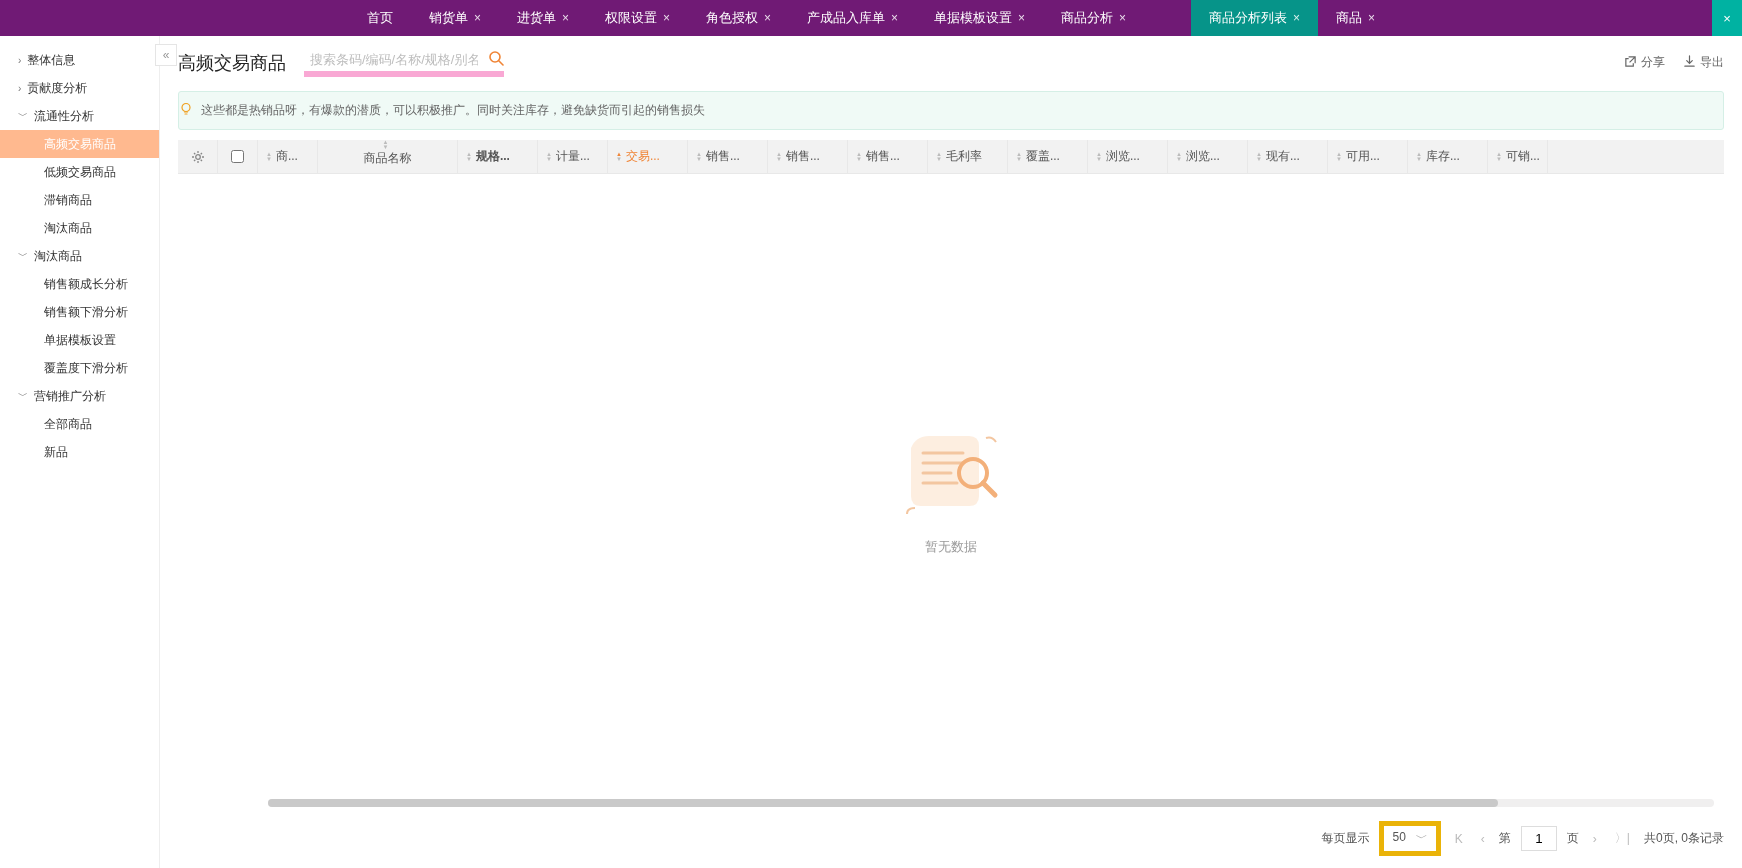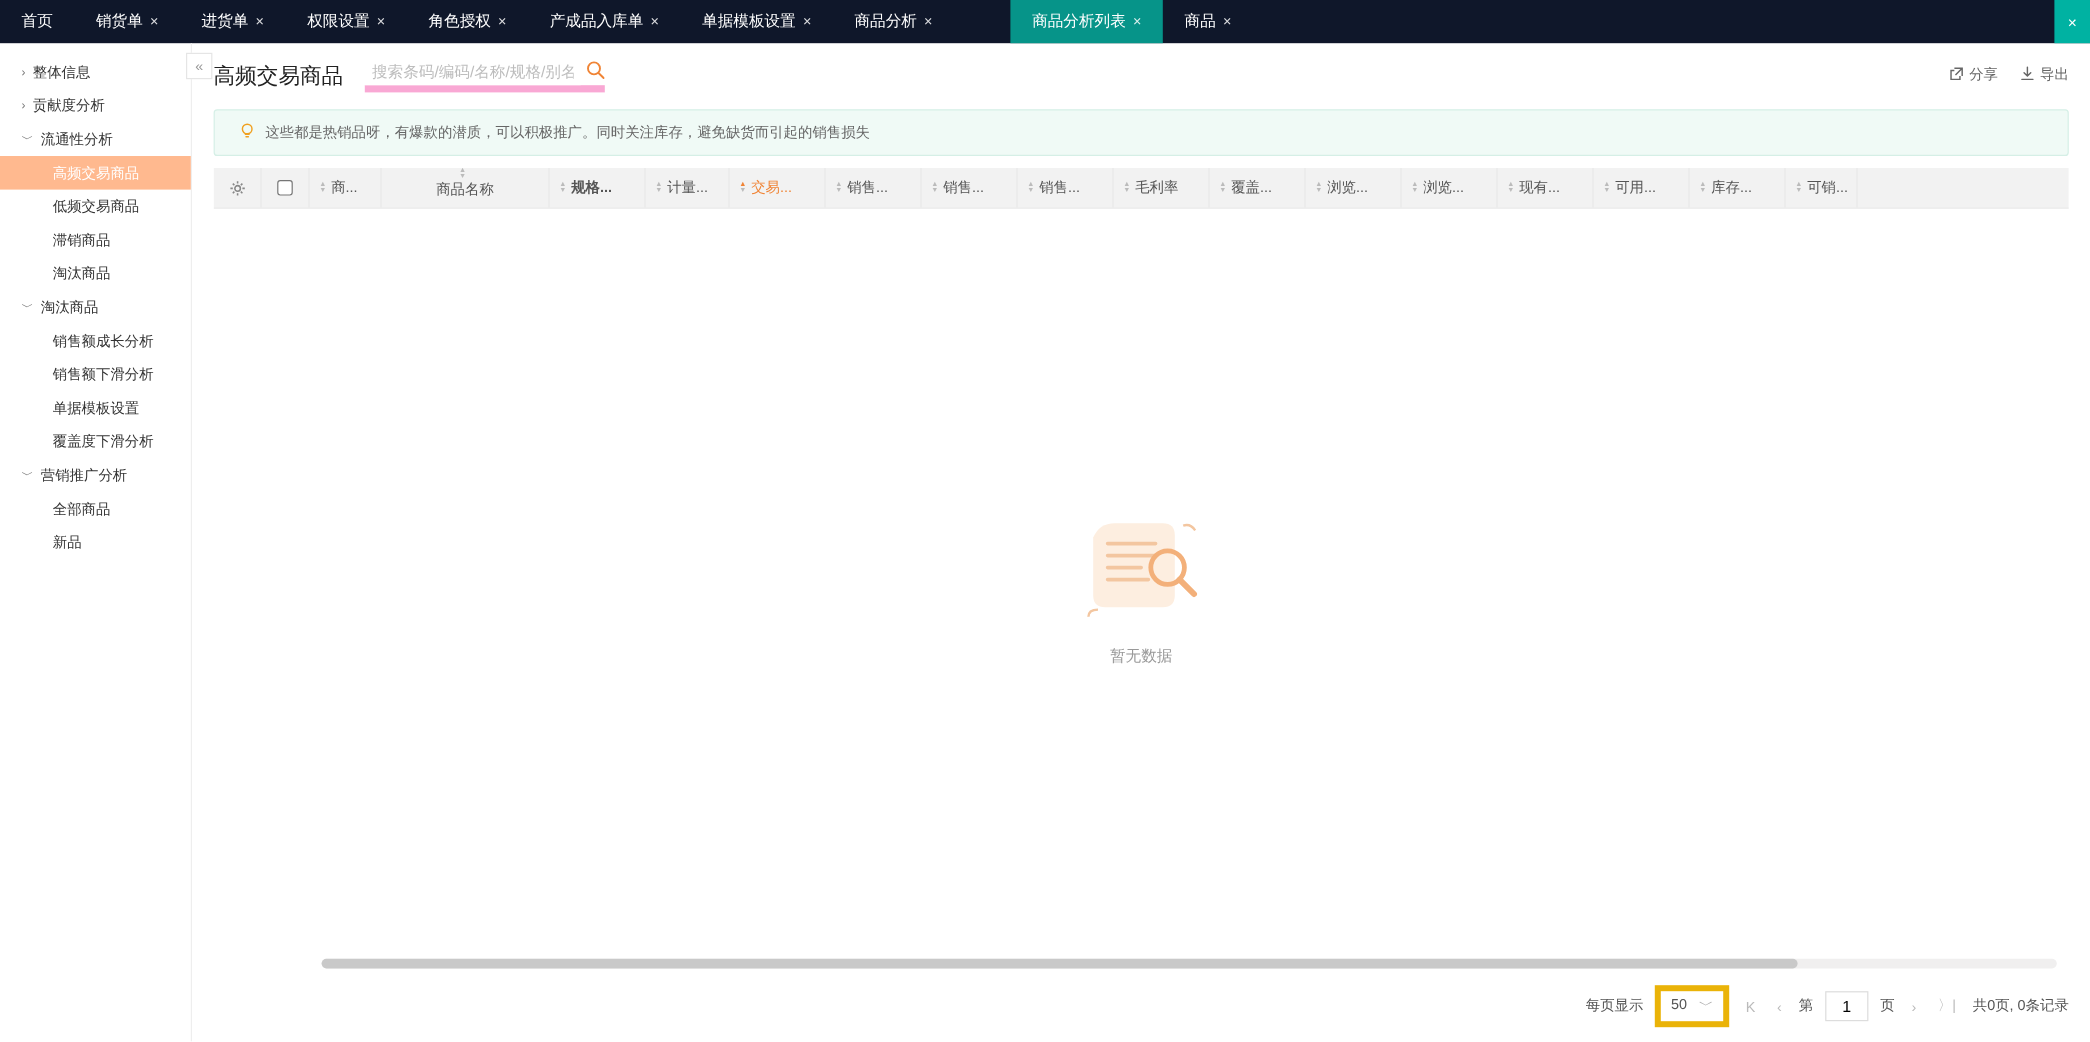--- a/index.html
+++ b/index.html
@@ -1,19 +1,19 @@
 <!DOCTYPE html>
 <html><head>
 <meta charset="utf-8">
 <style>
   * { margin: 0; padding: 0; box-sizing: border-box; }
   html, body { width: 1742px; height: 868px; font-family: "Microsoft YaHei", Arial, sans-serif; font-size: 13px; color: #333; background: #fff; overflow: hidden; }
 
   
-  .tabs-bar { display: flex; align-items: center; height: 36px; background: #0f172a; position: relative; }
+  .tabs-bar { display: flex; align-items: center; height: 36px; background: #701a75; position: relative; justify-content: center; }
   .tab { display: flex; align-items: center; height: 100%; padding: 0 18px; color: #fff; cursor: pointer; font-size: 13px; white-space: nowrap; }
   .tab.active { background: #069489; margin-left: 47px; }
   .tab .close { margin-left: 6px; font-size: 12px; opacity: .85; }
   .tabs-close-all { position: absolute; right: 0; top: 0; height: 36px; width: 30px; display:flex; align-items:center; justify-content:center; color:#fff; cursor:pointer; background:#00b2a2; }
 
   
   .body { display:flex; height: calc(868px - 36px); }
 
   
   .sidebar { width: 160px; border-right: 1px solid #eee; position:relative; }
@@ -29,21 +29,21 @@
   .header-row { display:flex; align-items:center; padding:12px 18px 6px 18px; }
   .page-title { font-size:18px; font-weight:500; color:#222; margin-right:18px; }
   .search-wrap { display:flex; align-items:center; border-bottom:6px solid #f9a8d4; }
   .search-input { border:none; outline:none; font-size:13px; padding:4px 6px; width:180px; color:#333; }
   .search-input::placeholder { color:#bdbdbd; }
   .search-btn { color:#f08435; cursor:pointer; font-size:15px; margin-left:4px; }
   .header-actions { margin-left:auto; display:flex; gap:18px; color:#666; font-size:12px; }
   .header-actions .act { display:flex; align-items:center; gap:4px; cursor:pointer; }
 
   
-  .tip { margin:8px 18px 10px 18px; padding:10px 20px; background:#f0faf6; border:1px solid #d5efe6; border-radius:3px; font-size:12px; color:#666; display:flex; align-items:center; gap:8px; }
+  .tip { margin:8px 18px 10px 18px; padding:10px 0; background:#f0faf6; border:1px solid #d5efe6; border-radius:3px; font-size:12px; color:#666; display:flex; align-items:center; gap:8px; }
   .tip .bulb { color:#f0a020; }
 
   
   .table-wrap { margin: 0 18px; overflow:hidden; }
   .thead { display:flex; background:#f2f2f2; border-bottom:1px solid #e8e8e8; height:34px; font-size:12px; color:#555; }
   .th { display:flex; align-items:center; border-right:1px solid #e8e8e8; padding:0 8px; position:relative; white-space:nowrap; overflow:hidden; }
   .th.gear { width:40px; justify-content:center; color:#888; cursor:pointer; }
   .th.chk  { width:40px; justify-content:center; }
   .th.chk input { width:13px; height:13px; }
   .th .sorter { display:inline-flex; flex-direction:column; margin-right:4px; line-height:5px; color:#bbb; }

